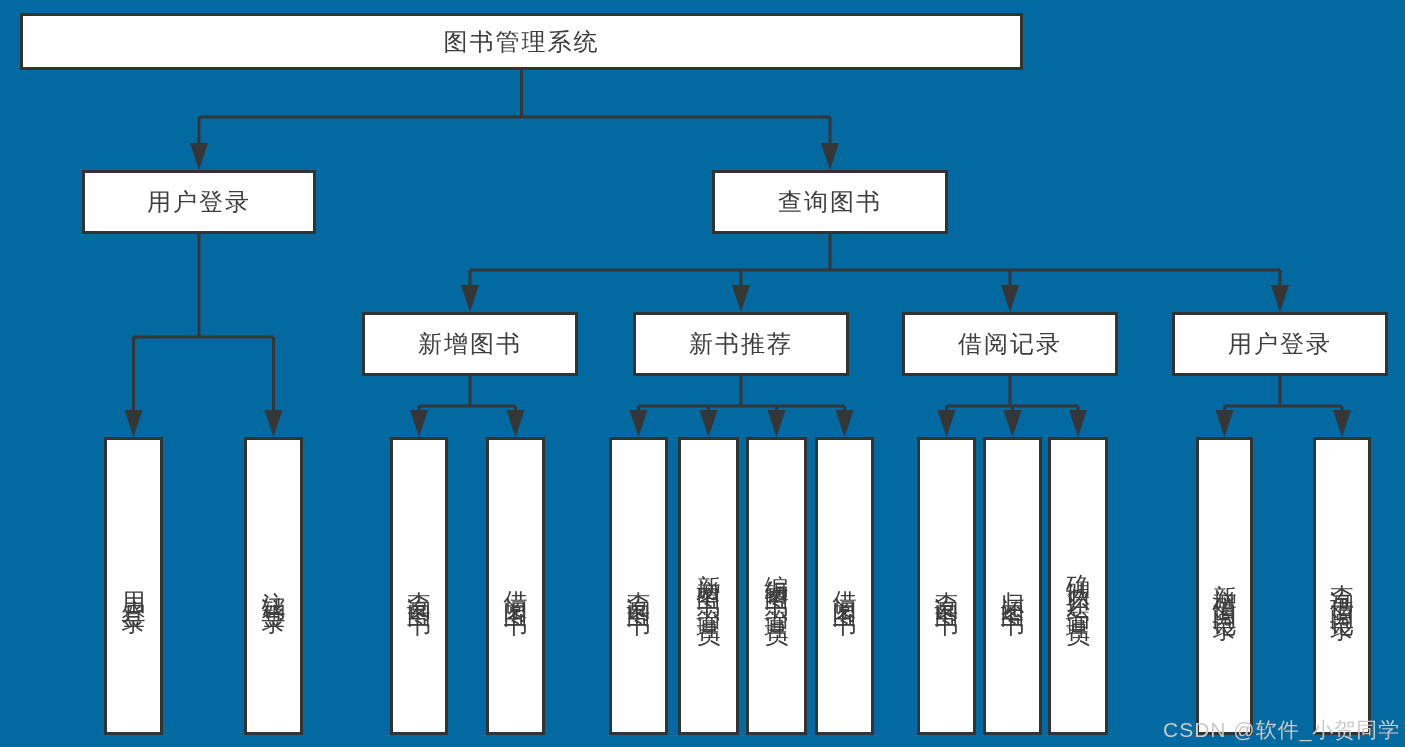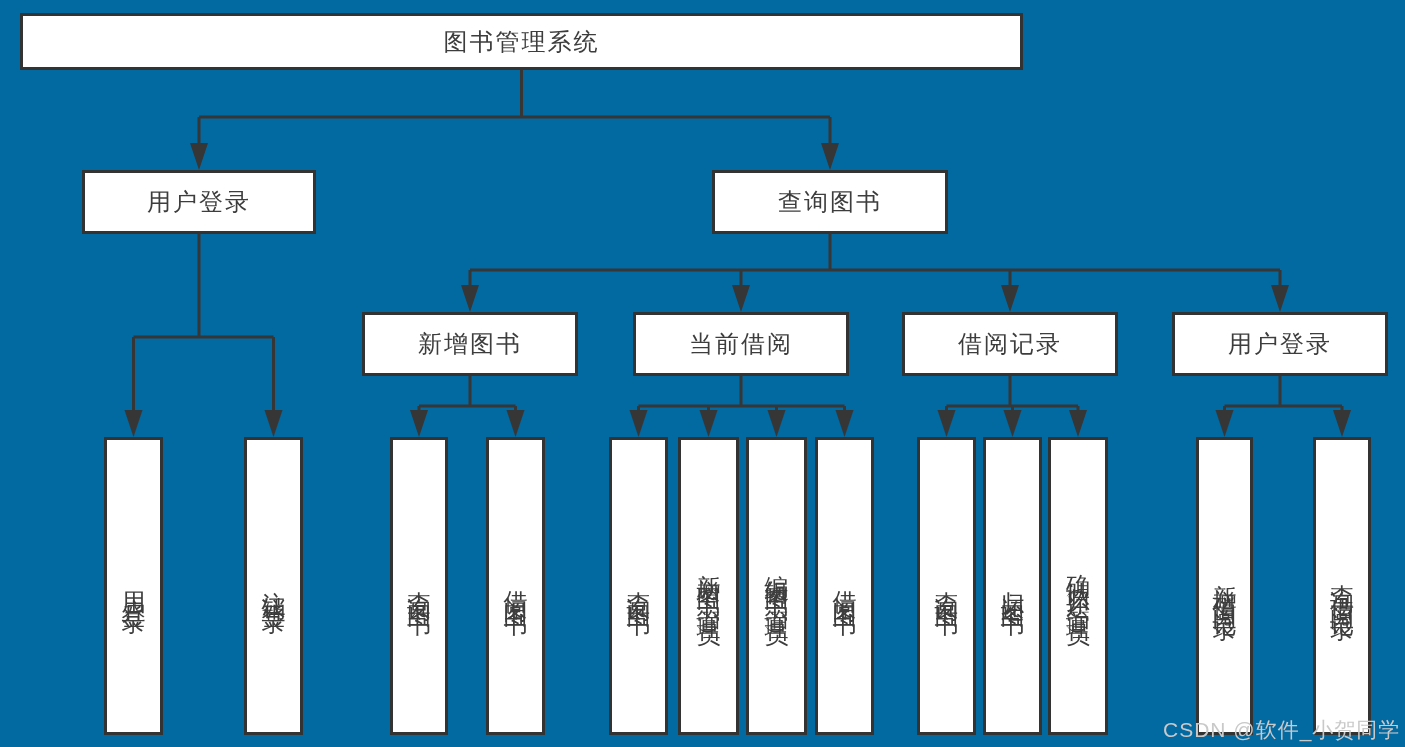--- a/index.html
+++ b/index.html
@@ -96,21 +96,21 @@
     <span class="lbl">用户登录</span>
   </div>
   <div class="node h" style="left:712px;top:170px;width:236px;height:64px">
     <span class="lbl">查询图书</span>
   </div>
 
   <div class="node h" style="left:362px;top:312px;width:216px;height:64px">
     <span class="lbl">新增图书</span>
   </div>
   <div class="node h" style="left:633px;top:312px;width:216px;height:64px">
-    <span class="lbl">当前借阅</span>
+    <span class="lbl">新书推荐</span>
   </div>
   <div class="node h" style="left:902px;top:312px;width:216px;height:64px">
     <span class="lbl">借阅记录</span>
   </div>
   <div class="node h" style="left:1172px;top:312px;width:216px;height:64px">
     <span class="lbl">用户登录</span>
   </div>
 
   <div class="node v leaf" style="left:104px;width:59px">
     <span class="lbl">用户登录</span>

